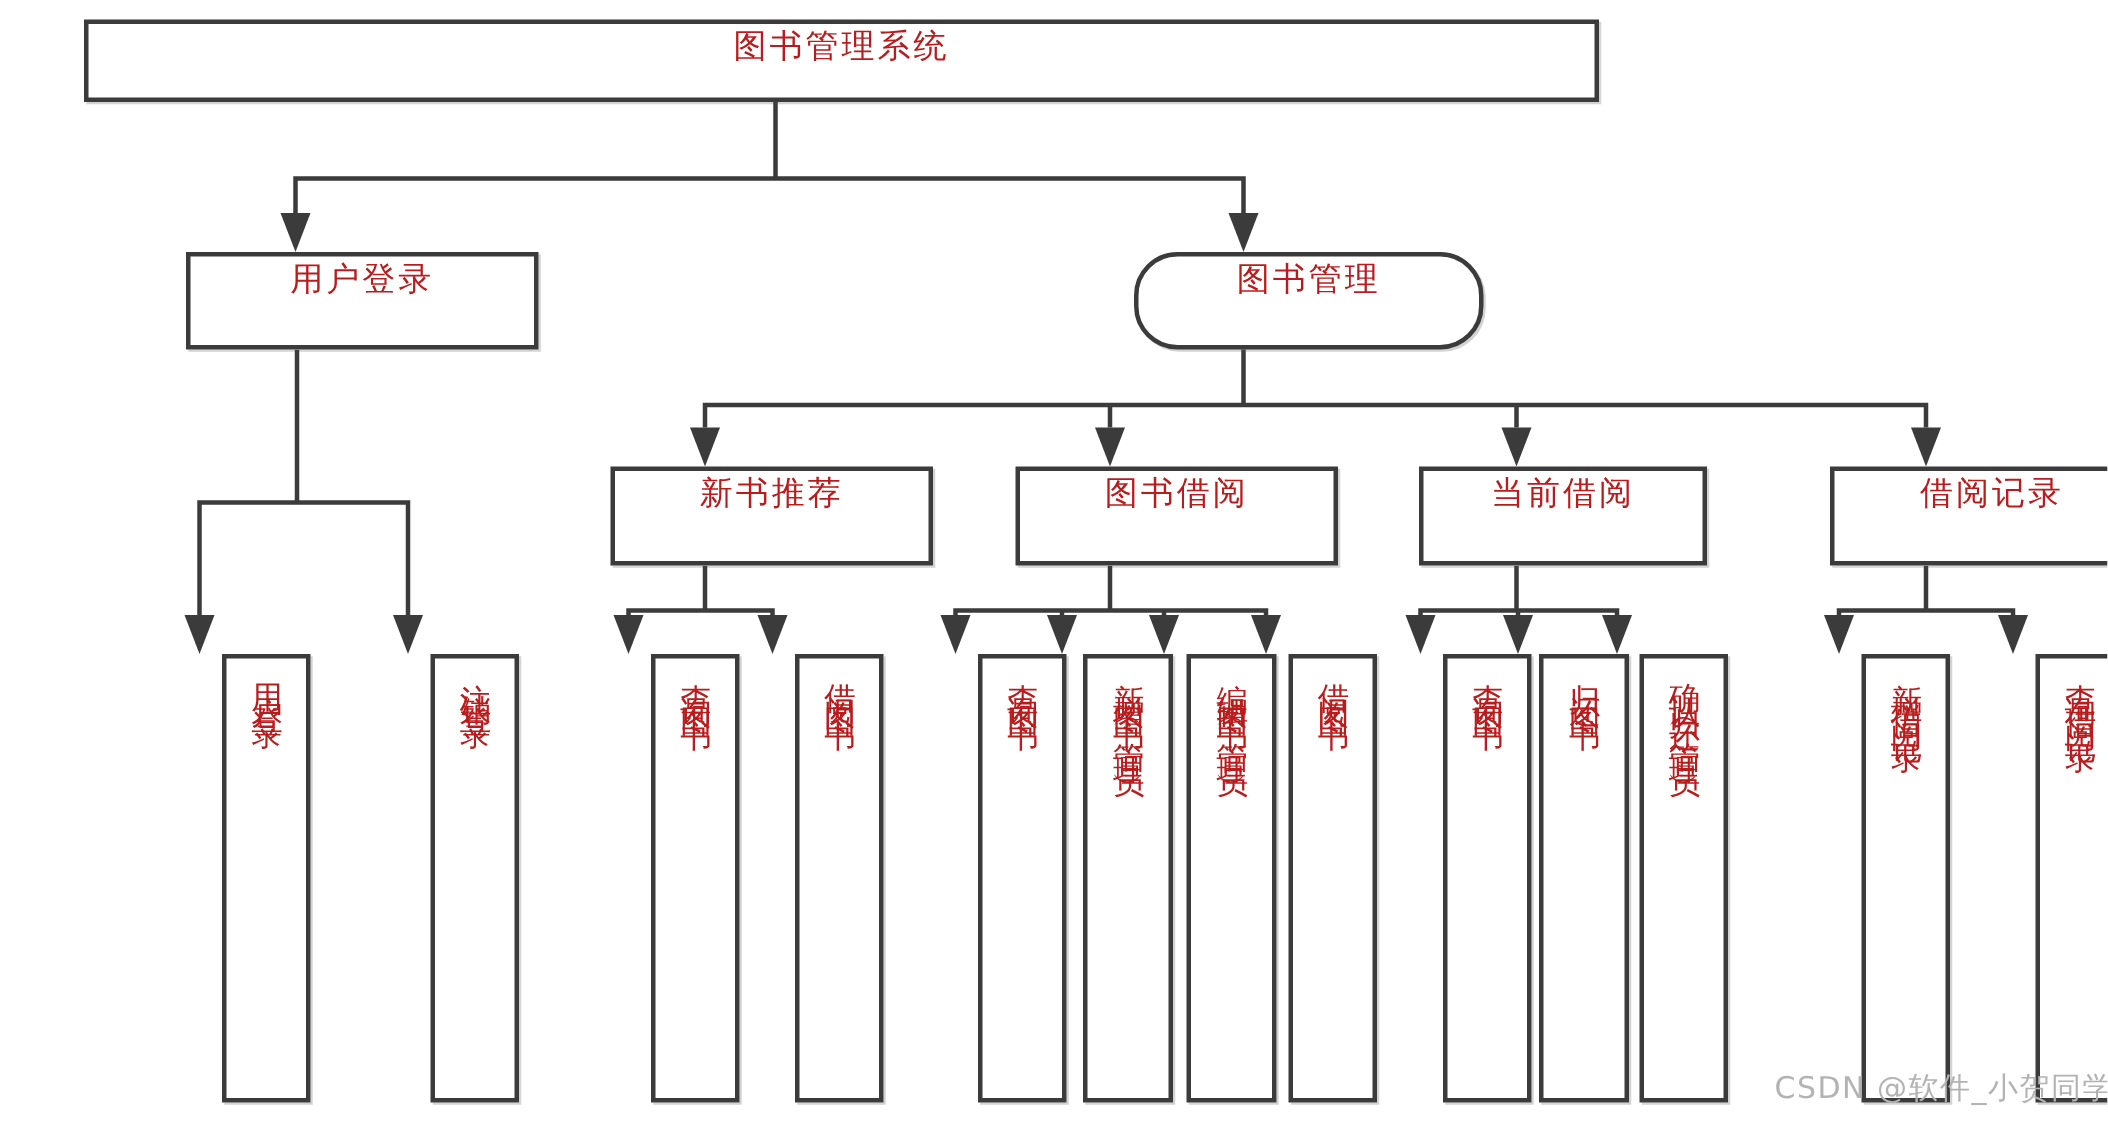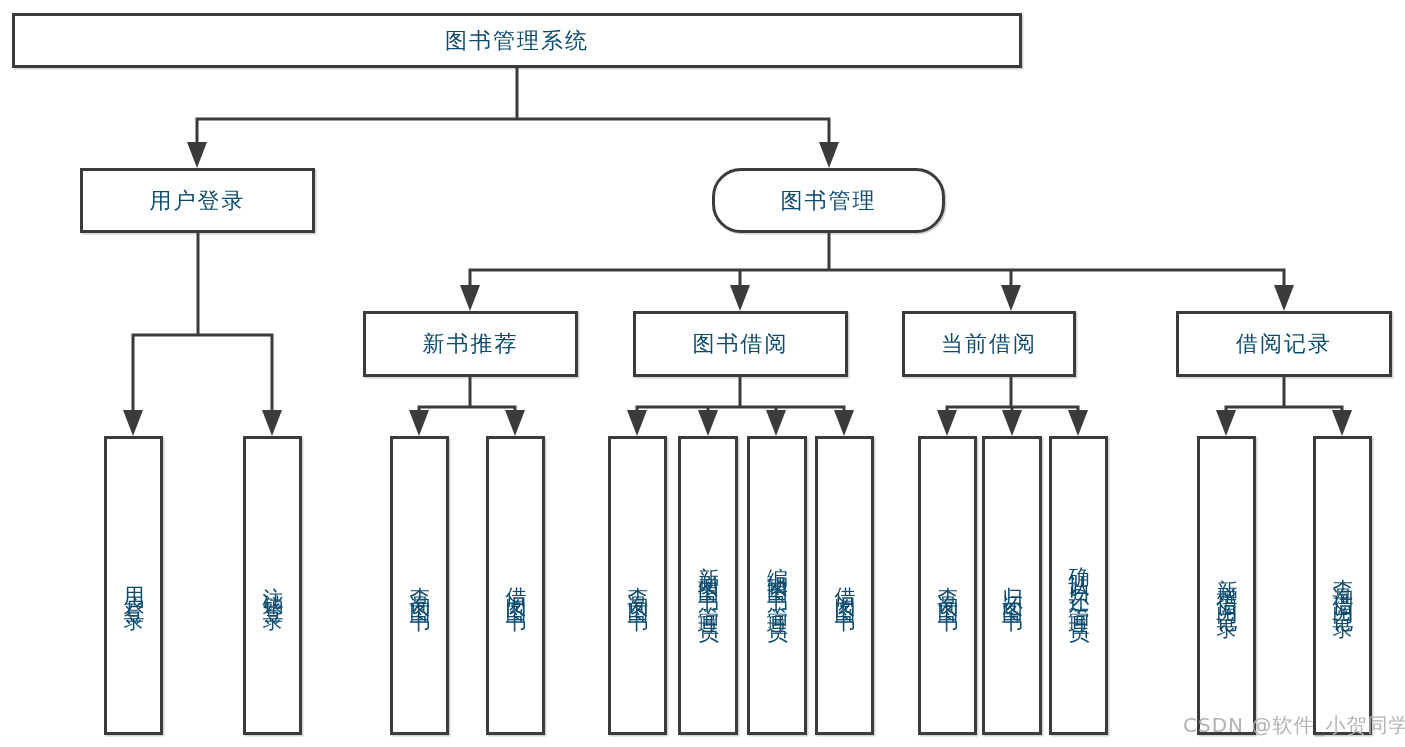--- a/index.html
+++ b/index.html
@@ -19,25 +19,26 @@
     position: absolute;
     left: 0;
     top: 0;
     pointer-events: none;
   }
   .node {
     position: absolute;
     box-sizing: border-box;
     border: 3px solid #3b3b3b;
     background: #ffffff;
-    color: #0c4a6e;
+    color: #b91c1c;
     display: flex;
-    align-items: center;
+    align-items: flex-start;
     justify-content: center;
     box-shadow: 1.5px 1.5px 0 rgba(80,80,80,0.25);
+    margin-left: 44px;
   }
   .node.h span {
     font-size: 22px;
     letter-spacing: 2px;
     white-space: nowrap;
   }
   .node.v span {
     writing-mode: vertical-rl;
     font-size: 21px;
     letter-spacing: 8px;
@@ -108,21 +109,21 @@
   <div class="node h" style="left:712px; top:168px; width:233px; height:65px;border-radius:29px;">
     <span>图书管理</span>
   </div>
 
   <div class="node h" style="left:363px; top:311px; width:215px; height:66px;">
     <span>新书推荐</span>
   </div>
   <div class="node h" style="left:633px; top:311px; width:215px; height:66px;">
     <span>图书借阅</span>
   </div>
-  <div class="node h" style="left:902px; top:311px; width:174px; height:66px;">
+  <div class="node h" style="left:902px; top:311px; width:192px; height:66px;">
     <span>当前借阅</span>
   </div>
   <div class="node h" style="left:1176px; top:311px; width:216px; height:66px;">
     <span>借阅记录</span>
   </div>
 
   <div class="node v" style="left:104px; top:436px; width:59px; height:299px;">
     <span>用户登录</span>
   </div>
   <div class="node v" style="left:243px; top:436px; width:59px; height:299px;">

